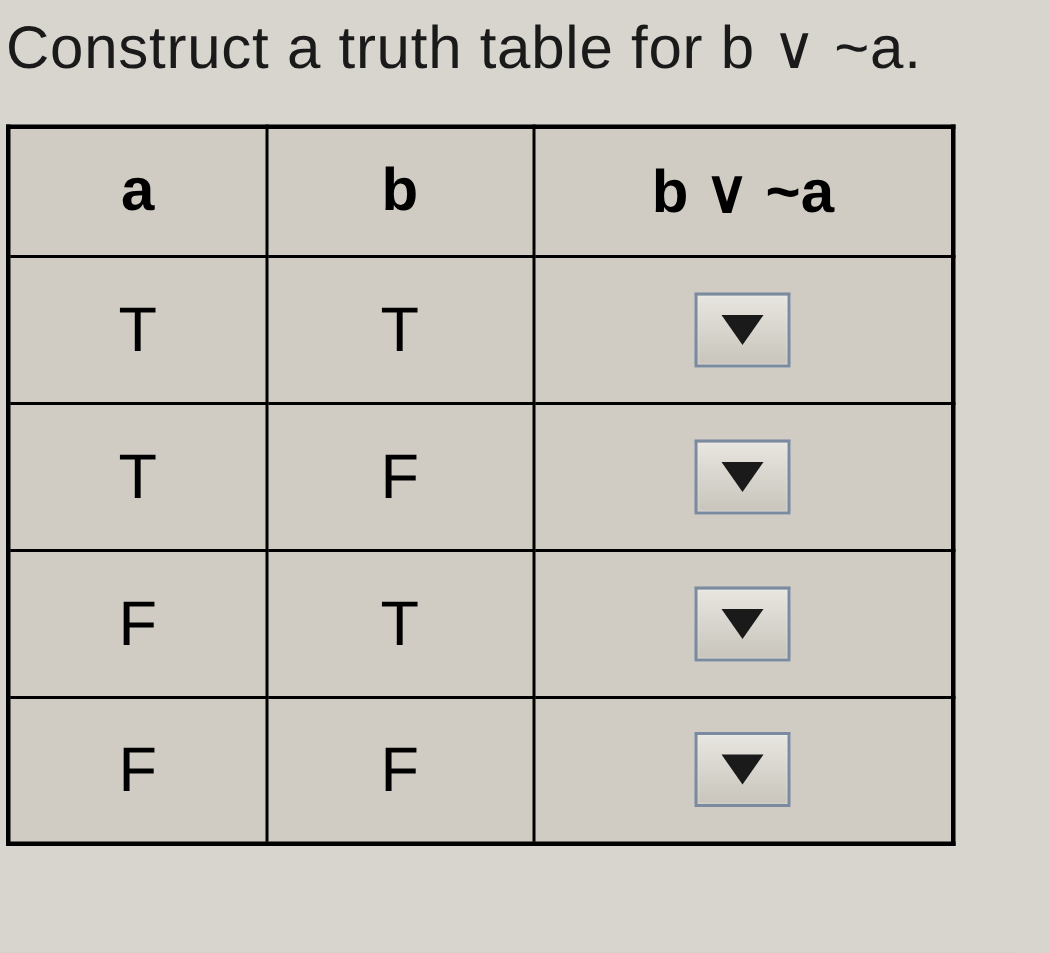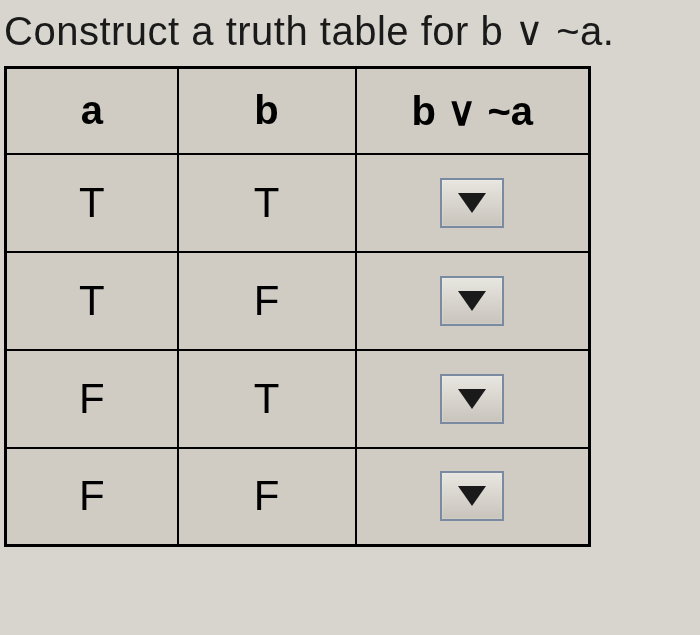--- a/index.html
+++ b/index.html
@@ -10,21 +10,21 @@
     body {
       width: 700px;
       height: 635px;
       background: #d8d5ce;
       font-family: Arial, Helvetica, sans-serif;
       padding: 8px 4px;
     }
     .prompt {
       font-size: 40px;
       color: #1a1a1a;
-      margin-bottom: 12px;
+      margin-bottom: 28px;
       letter-spacing: 0.5px;
     }
     .truth-table {
       border-collapse: collapse;
       border: 3px solid #000;
       background: #d0ccc4;
     }
     .truth-table th,
     .truth-table td {
       border: 2px solid #000;
@@ -38,21 +38,21 @@
     .truth-table th {
       font-size: 40px;
       font-weight: bold;
       height: 86px;
     }
     .truth-table td {
       font-size: 42px;
     }
     .col-a { width: 172px; }
     .col-b { width: 178px; }
-    .col-result { width: 234px; }
+    .col-result { width: 280px; }
     .dropdown-wrap {
       display: flex;
       align-items: center;
       justify-content: center;
       width: 100%;
       height: 100%;
     }
     .dropdown {
       width: 64px;
       height: 50px;

